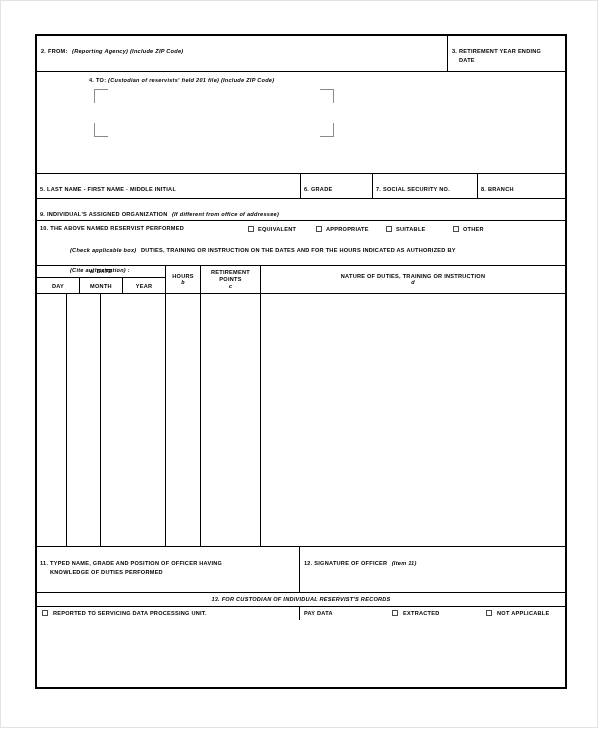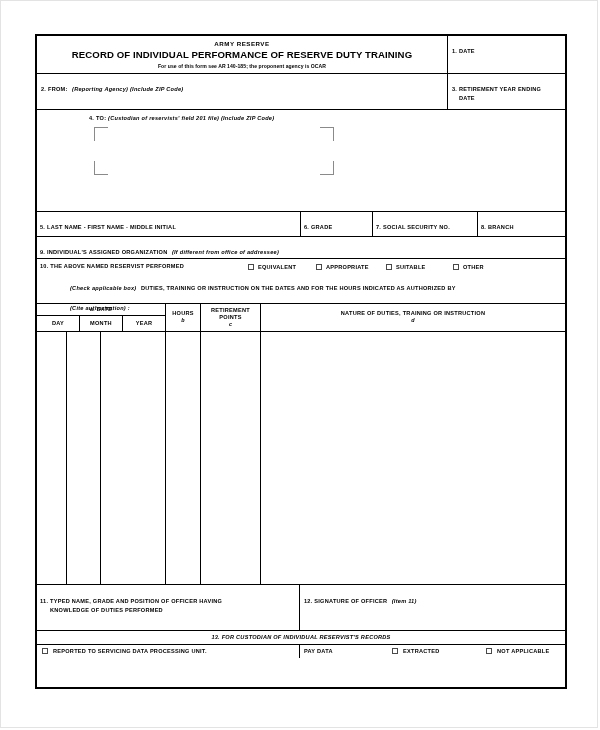--- a/index.html
+++ b/index.html
@@ -179,30 +179,20 @@
   }
   .pd-ex { position: absolute; left: 92px; display: flex; align-items: center; gap: 5px; }
   .pd-na { position: absolute; left: 186px; display: flex; align-items: center; gap: 5px; }
 </style>
 </head>
 <body>
 
 <div class="page">
   <div class="form">
 
-    <div class="row bb">
-      <div class="cell br hdr-left">
-        <div class="hdr-sup">ARMY RESERVE</div>
-        <div class="hdr-title">RECORD OF INDIVIDUAL PERFORMANCE OF RESERVE DUTY TRAINING</div>
-        <div class="hdr-sub">For use of this form see AR 140-185; the proponent agency is OCAR</div>
-      </div>
-      <div class="cell hdr-right">
-        <span class="lbl">1. DATE</span>
-      </div>
-    </div>
 
     <div class="row bb">
       <div class="cell br from-cell">
         <span class="lbl">2. FROM:</span>
         <span class="lbl ital">(Reporting Agency) (Include ZIP Code)</span>
       </div>
       <div class="cell ry-cell">
         <span class="lbl lbl-wrap">3. RETIREMENT YEAR ENDING</span>
         <span class="lbl ry-ind">DATE</span>
       </div>

